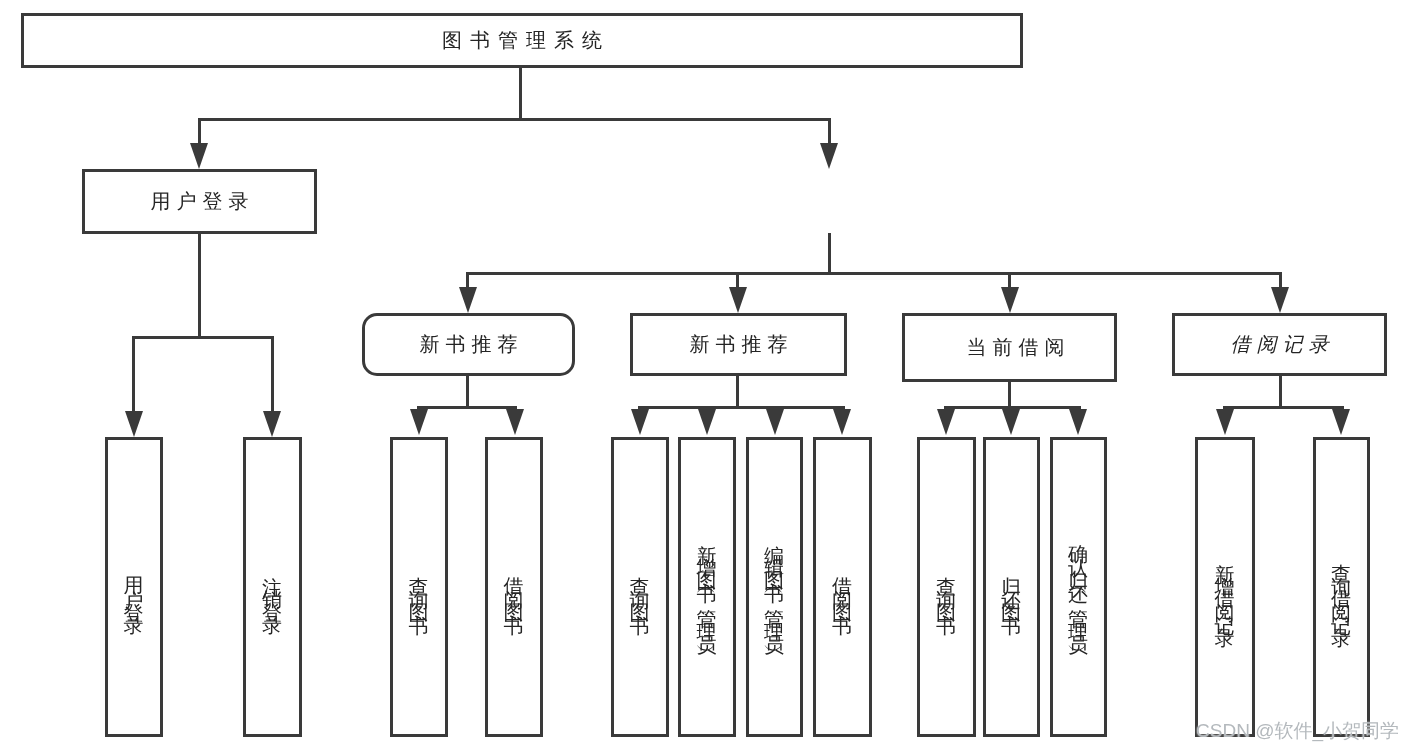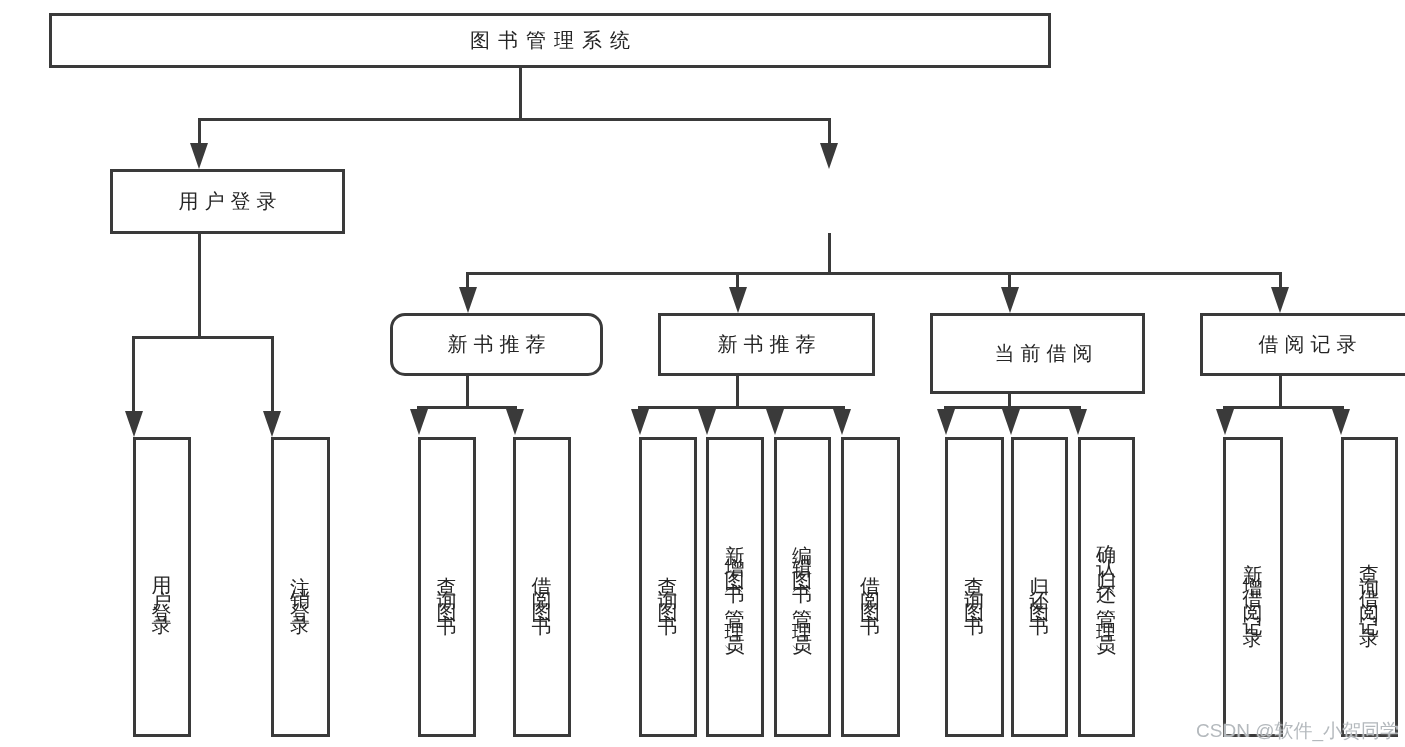--- a/index.html
+++ b/index.html
@@ -5,21 +5,20 @@
   html,body { margin:0; padding:0; background:#ffffff; }
   #canvas {
     position:relative; width:1405px; height:747px; background:#ffffff;
     font-family:"Liberation Sans", sans-serif; overflow:hidden;
   }
   .box {
     position:absolute; box-sizing:border-box;
     border:3px solid #3a3a3a; background:#ffffff;
     display:flex; align-items:center; justify-content:center;
     z-index:2;
-    margin-left:28px;
   }
   .hlabel {
     font-size:20px; color:#252525; letter-spacing:6px; text-indent:6px;
     white-space:nowrap;
   }
   .root-label { letter-spacing:8px; text-indent:8px; }
   .vlabel {
     writing-mode:vertical-rl; text-orientation:mixed;
     font-size:20px; color:#252525; letter-spacing:13px;
     line-height:1;
@@ -97,24 +96,24 @@
   <div class="box" style="left:82px; top:169px; width:235px; height:65px;">
     <span class="hlabel">用户登录</span>
   </div>
 
   <div class="box" style="left:362px; top:313px; width:213px; height:63px;border-radius:15px;">
     <span class="hlabel">新书推荐</span>
   </div>
   <div class="box" style="left:630px; top:313px; width:217px; height:63px;">
     <span class="hlabel">新书推荐</span>
   </div>
-  <div class="box" style="left:902px; top:313px; width:215px; height:81px;padding-left:12px;">
+  <div class="box" style="left:902px; top:313px; width:215px; height:69px;padding-left:12px;">
     <span class="hlabel">当前借阅</span>
   </div>
-  <div class="box" style="left:1172px; top:313px; width:215px; height:63px;">
+  <div class="box" style="left:1172px; top:313px; width:215px; height:63px;font-style:italic;">
     <span class="hlabel">借阅记录</span>
   </div>
 
   <div class="box" style="left:105px; top:437px; width:58px; height:300px;">
     <span class="vlabel">用户登录</span>
   </div>
   <div class="box" style="left:243px; top:437px; width:59px; height:300px;">
     <span class="vlabel">注销登录</span>
   </div>
 

